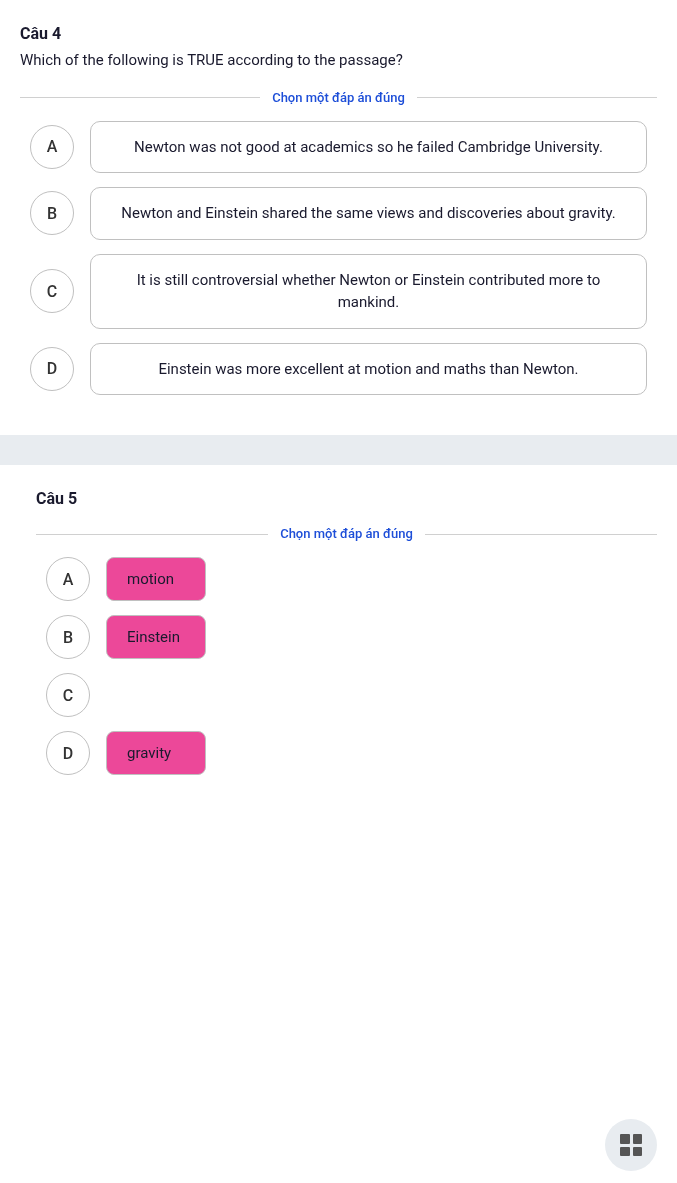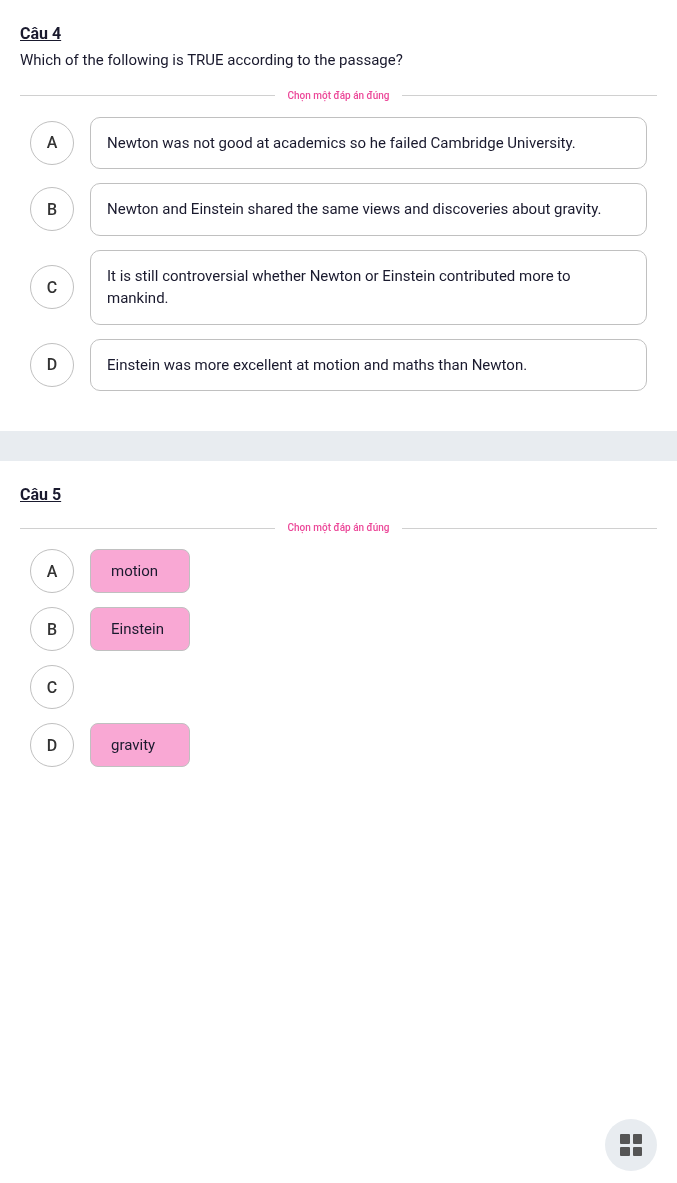--- a/index.html
+++ b/index.html
@@ -19,21 +19,20 @@
 
     .question-section {
       padding: 24px 20px 20px 20px;
       background: #ffffff;
     }
 
     .question-number {
       font-weight: 700;
       font-size: 16px;
       margin-bottom: 6px;
-      text-decoration: underline;
     }
 
     .question-text {
       font-size: 15px;
       color: #1a1a2e;
       line-height: 1.5;
     }
 
     .instruction-row {
       display: flex;
@@ -49,22 +48,22 @@
       left: 0;
       right: 0;
       top: 50%;
       height: 1px;
       background: #d0d0d0;
     }
 
     .instruction-label {
       background: #fff;
       padding: 0 12px;
-      color: #ec4899;
-      font-size: 10px;
+      color: #1d4ed8;
+      font-size: 13px;
       font-weight: 500;
       position: relative;
       z-index: 1;
     }
 
     .options-list {
       display: flex;
       flex-direction: column;
       gap: 14px;
       padding: 0 10px;
@@ -95,42 +94,43 @@
     .option-box {
       flex: 1;
       border: 1.5px solid #c0c0c0;
       border-radius: 10px;
       padding: 14px 16px;
       font-size: 15px;
       line-height: 1.5;
       color: #1a1a2e;
       background: #fff;
       cursor: pointer;
+      text-align: center;
     }
 
     .option-box-short {
       border: 1.5px solid #c0c0c0;
       border-radius: 8px;
       padding: 12px 20px;
       font-size: 15px;
       color: #1a1a2e;
-      background: #f9a8d4;
+      background: #ec4899;
       cursor: pointer;
       min-width: 100px;
       text-align: left;
     }
 
     .divider-section {
       height: 30px;
       background: #e8ecf0;
       margin: 20px 0 0 0;
     }
 
     .question-section-2 {
-      padding: 24px 20px 20px 20px;
+      padding: 24px 20px 20px 36px;
       background: #ffffff;
     }
 
     .word-underline {
       text-decoration: underline;
       font-weight: 500;
     }
 
     .bottom-bar {
       position: fixed;

